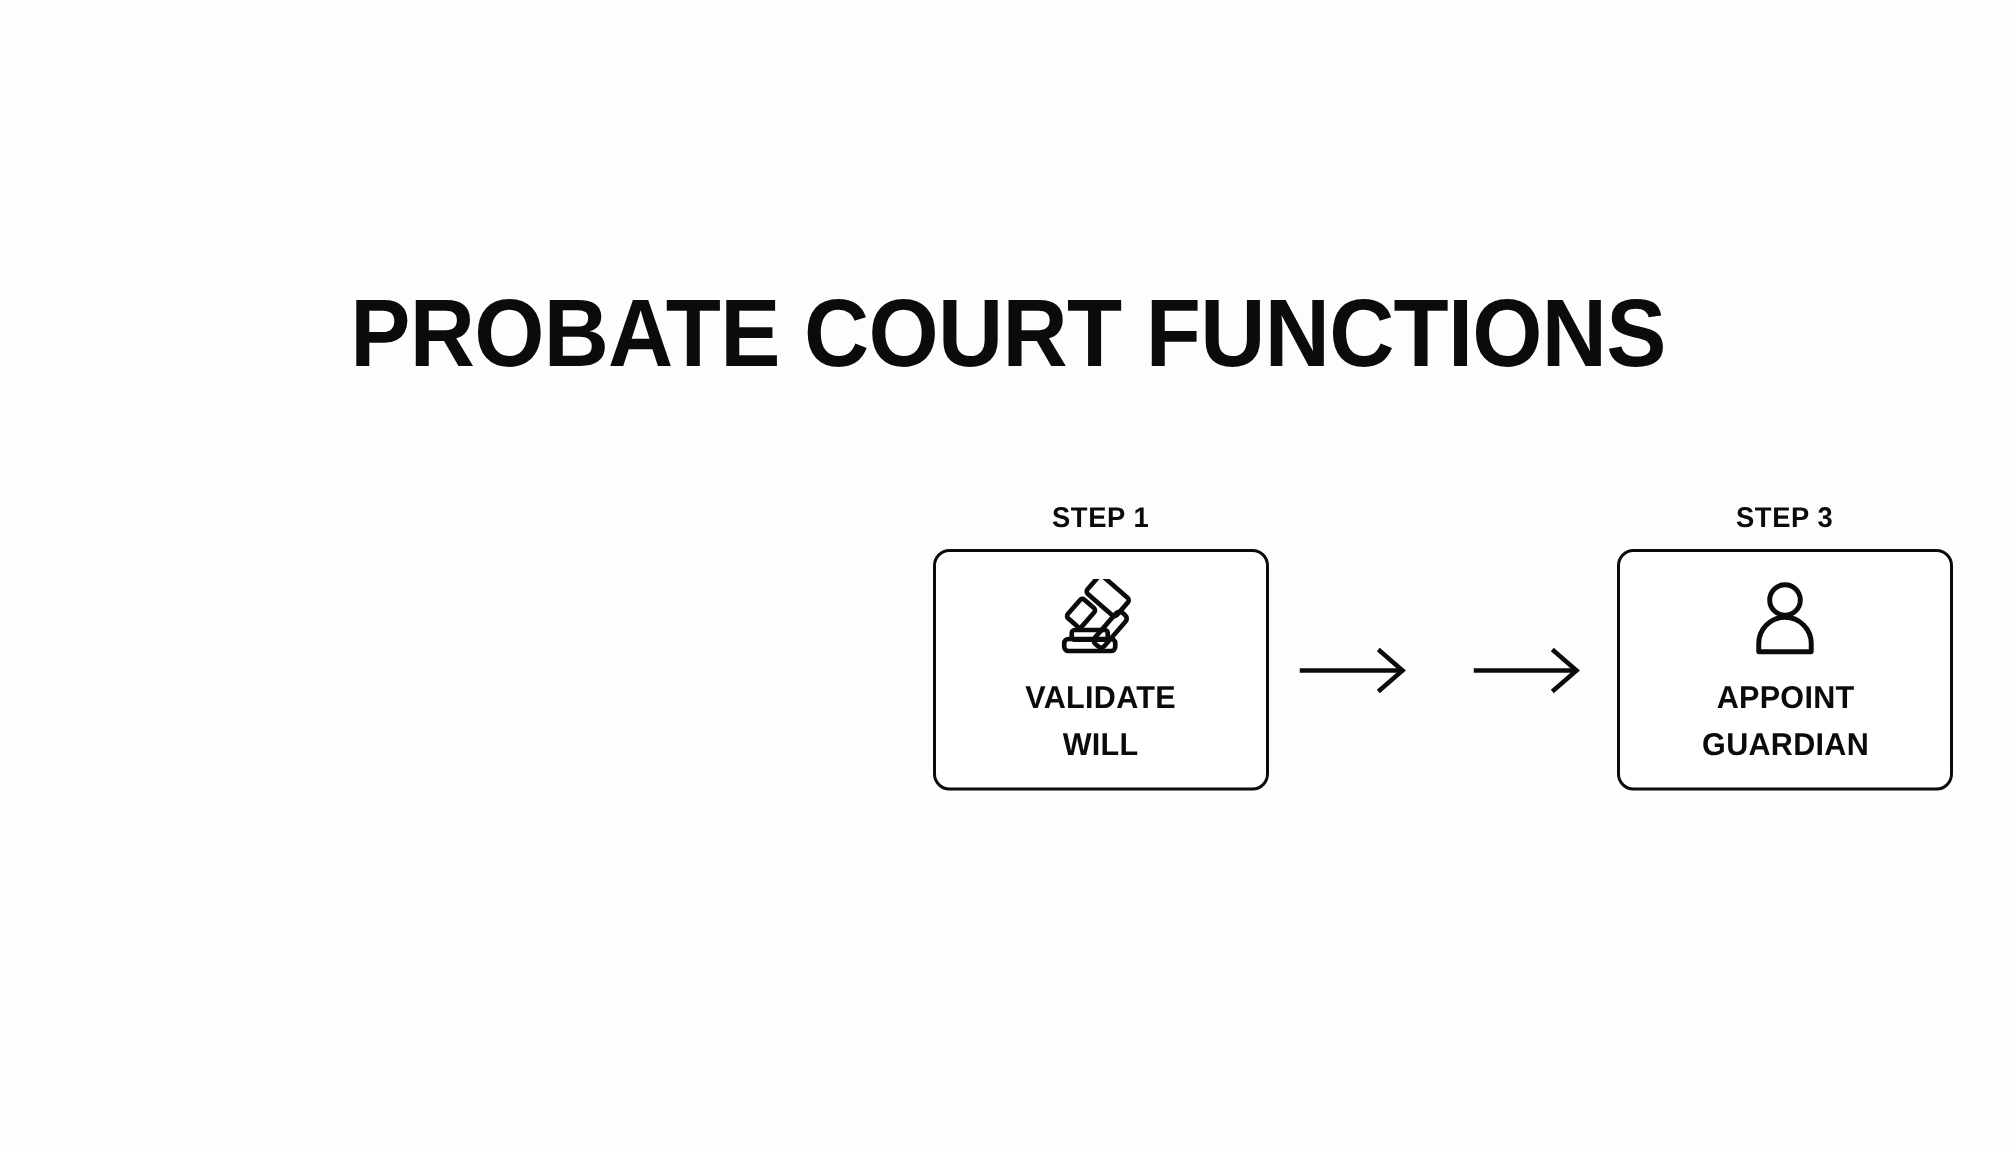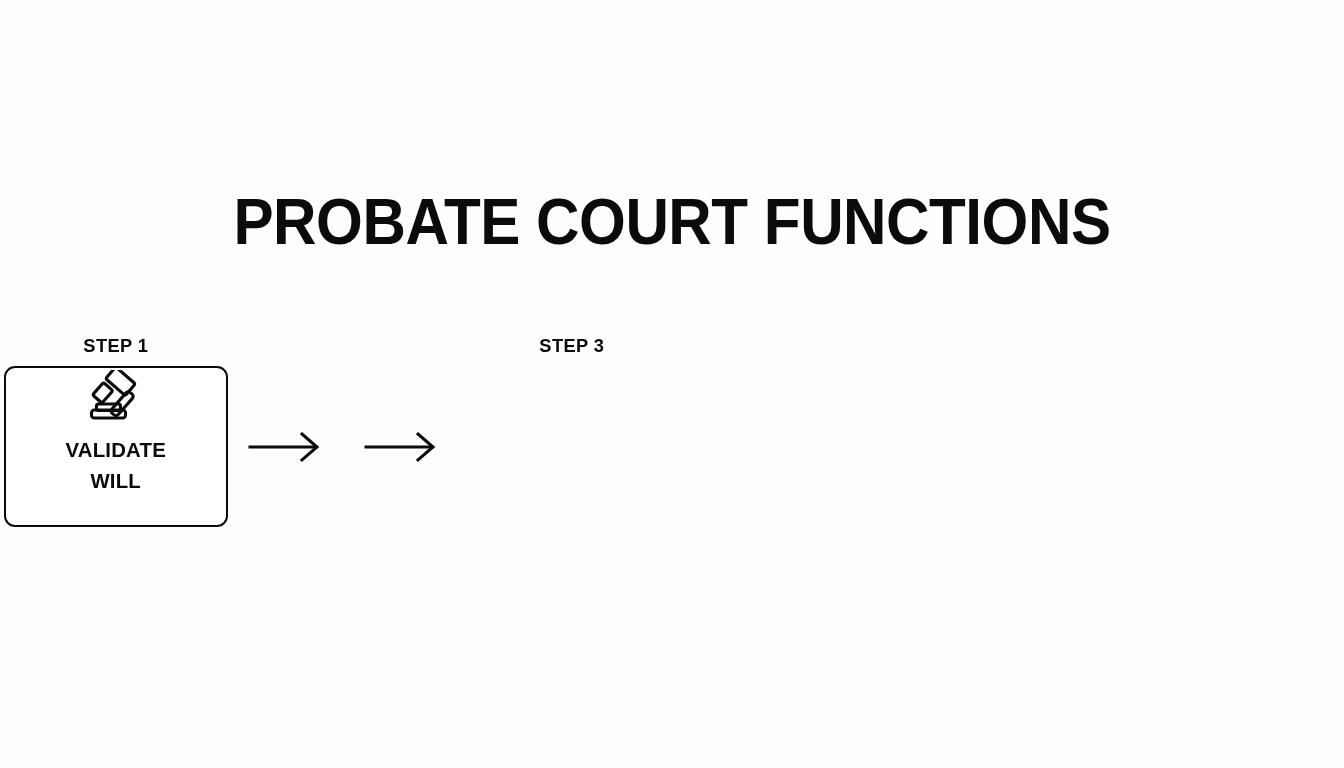--- a/index.html
+++ b/index.html
@@ -30,26 +30,26 @@
     color: #0b0b0b;
     transform: scaleX(0.94);
     transform-origin: center top;
     white-space: nowrap;
   }
 
   
   #flow-row {
     position: absolute;
     top: 336px;
-    left: 4px;
+    left: 18px;
     width: 1284px;
     display: flex;
     flex-direction: row;
     align-items: flex-start;
-    justify-content: flex-start;
+    justify-content: flex-end;
   }
 
   .step-group {
     display: flex;
     flex-direction: column;
     align-items: center;
     width: 224px;
     flex: 0 0 auto;
   }
 
@@ -67,21 +67,21 @@
     box-sizing: border-box;
     width: 224px;
     height: 161px;
     border: 2.6px solid #0b0b0b;
     border-radius: 11px;
     background: #ffffff;
     display: flex;
     flex-direction: column;
     align-items: center;
     justify-content: flex-start;
-    padding-top: 0;
+    padding-top: 16px;
   }
 
   .step-icon {
     width: 68px;
     height: 58px;
     display: flex;
     align-items: center;
     justify-content: center;
     flex: 0 0 auto;
   }
@@ -151,15 +151,27 @@
   <div class="arrow-connector">
     <svg width="80" height="34" viewBox="0 0 80 34" fill="none" stroke="#0b0b0b" stroke-width="3" stroke-linecap="square" stroke-linejoin="miter">
       <line x1="4" y1="17" x2="70" y2="17"></line>
       <polyline points="56,4 71,17 56,30" fill="none"></polyline>
     </svg>
   </div>
 
   <div class="step-group">
     <div class="step-label">STEP 3</div>
 
+    <div class="step-box">
+      <div class="step-icon">
+        <svg width="50" height="52" viewBox="0 0 50 52" fill="none" stroke="#0b0b0b" stroke-width="3.3" stroke-linecap="round" stroke-linejoin="round">
+
+          <circle cx="25" cy="13" r="10.2"></circle>
+
+          <path d="M7.5 47.5 L7.5 42 A17.5 17.5 0 0 1 42.5 42 L42.5 47.5 Z"></path>
+        </svg>
+      </div>
+      <div class="step-text">APPOINT
+GUARDIAN</div>
+    </div>
   </div>
 
 </div>
 
 </body></html>

